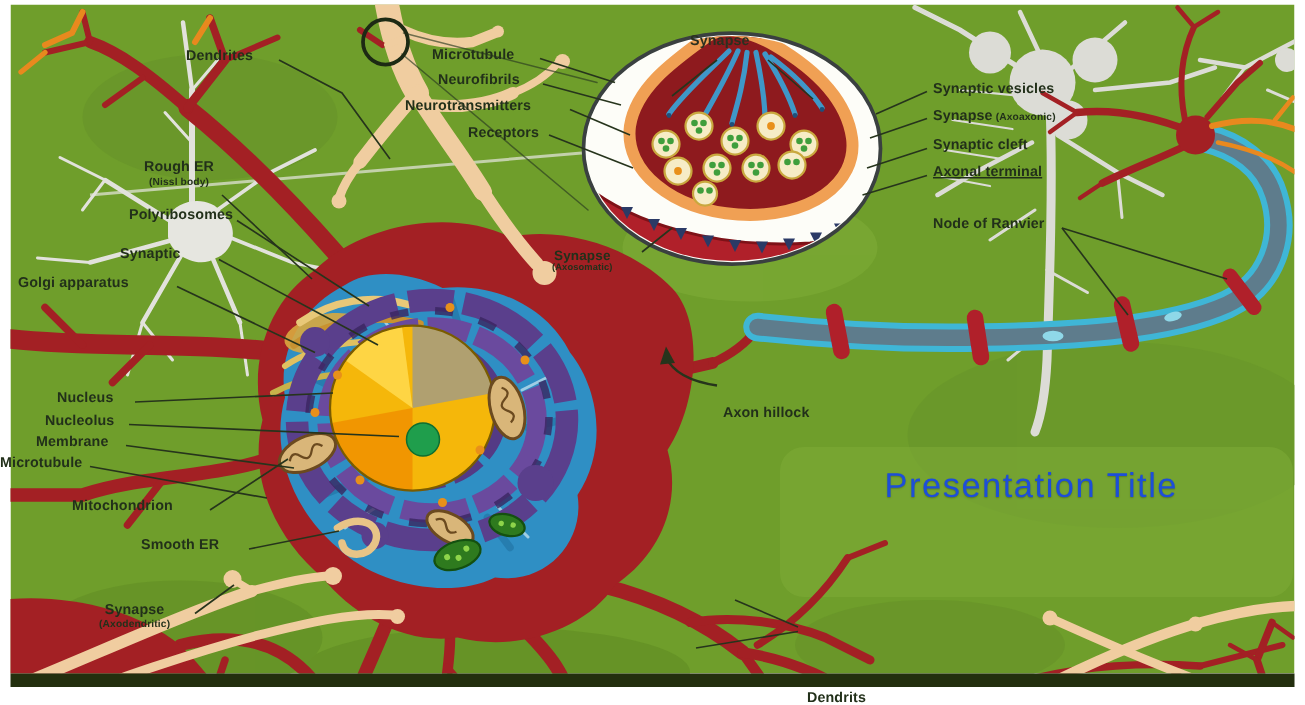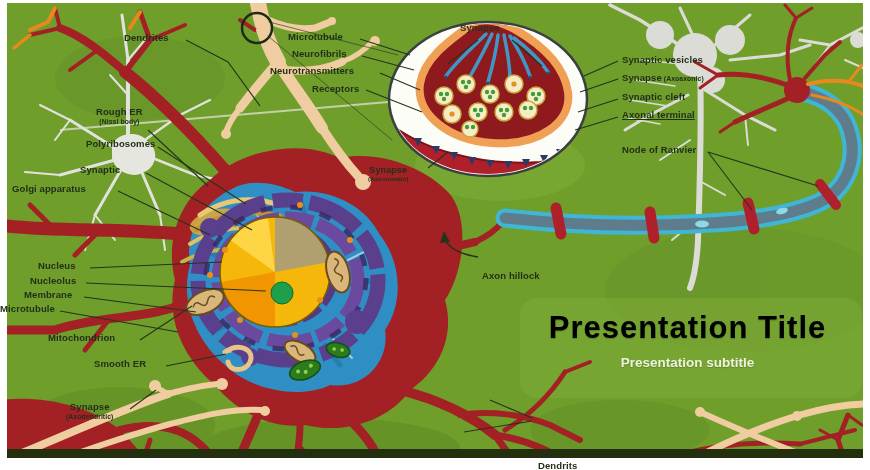--- a/index.html
+++ b/index.html
@@ -5,21 +5,21 @@
   html,body{margin:0;padding:0;background:#fff;}
   #stage{position:relative;width:870px;height:470px;background:#ffffff;overflow:hidden;
          font-family:"Liberation Sans",sans-serif;}
   #art{position:absolute;left:0;top:0;width:870px;height:470px;}
   .lbl{position:absolute;font-size:9.5px;font-weight:700;color:#22301a;line-height:1.15;
        white-space:nowrap;letter-spacing:.1px;}
   .lbl .sub{display:block;font-size:6.8px;font-weight:700;}
   .lbl .subinline{font-size:6.8px;font-weight:700;margin-left:2px;}
   .lbl.center{text-align:center;}
   .titleblock{position:absolute;left:515px;top:310px;width:345px;text-align:center;}
-  .titleblock .t{font-size:31px;font-weight:700;color:#000000;letter-spacing:1px;
+  .titleblock .t{font-size:23px;font-weight:400;color:#1d4ed8;letter-spacing:1px;
                  text-shadow:0 1px 1px rgba(40,60,10,.35);}
   .titleblock .s{font-size:13.5px;font-weight:700;color:#eef2e0;margin-top:9px;
                  text-shadow:0 1px 1px rgba(40,60,10,.3);}
 </style>
 </head>
 <body>
 
 <div id="stage">
 
 <svg id="art" viewBox="0 0 870 470">
@@ -454,16 +454,15 @@
 </div>
 <div class="lbl center" style="left:368px;top:165px;font-size:9px;">
   <span>Synapse</span>
   <span class="sub" style="font-size:6.2px;">(Axosomatic)</span>
 </div>
 <div class="lbl" style="left:482px;top:250px;margin-top:21px;">Axon hillock</div>
 <div class="lbl" style="left:538px;top:413px;margin-top:48px;">Dendrits</div>
 
 <div class="titleblock">
   <div class="t">Presentation Title</div>
-  <div class="s">Presentation subtitle</div>
 </div>
 
 </div>
 
 </body></html>

